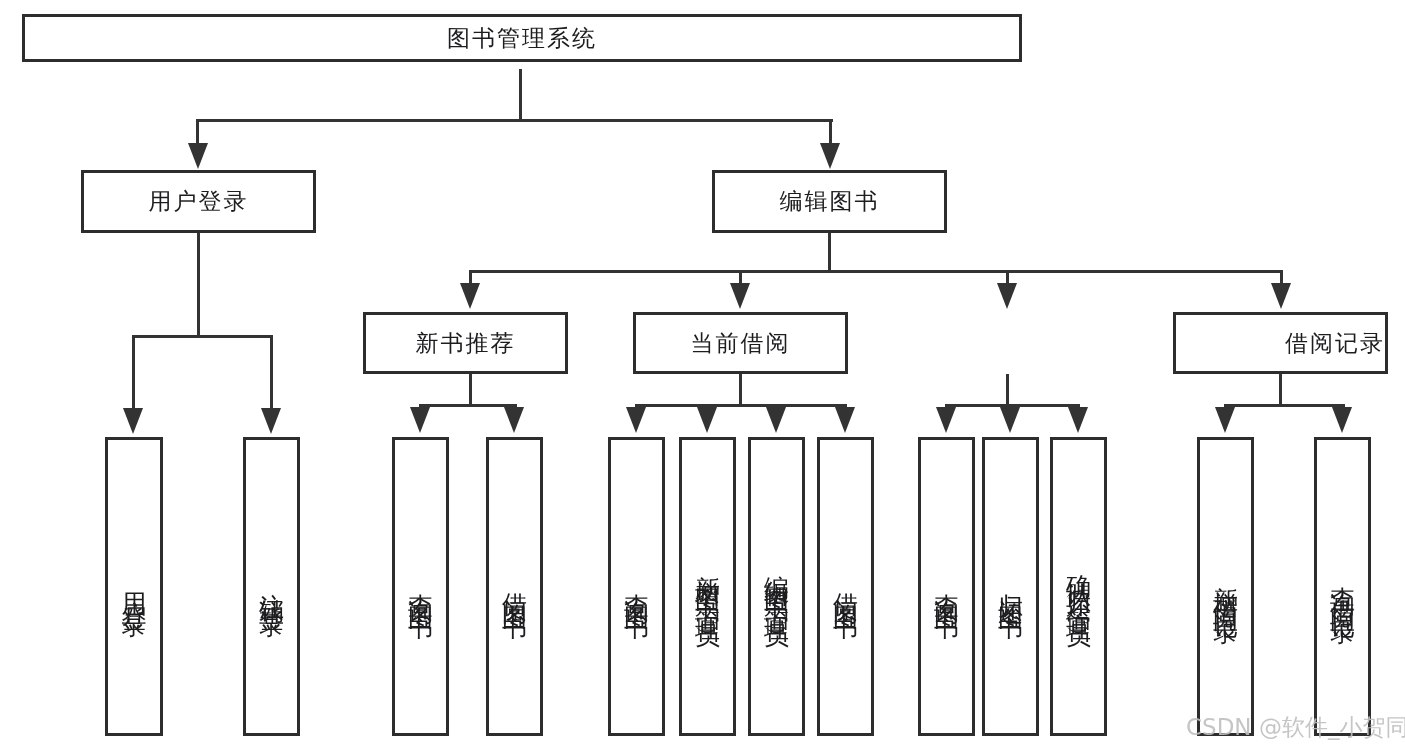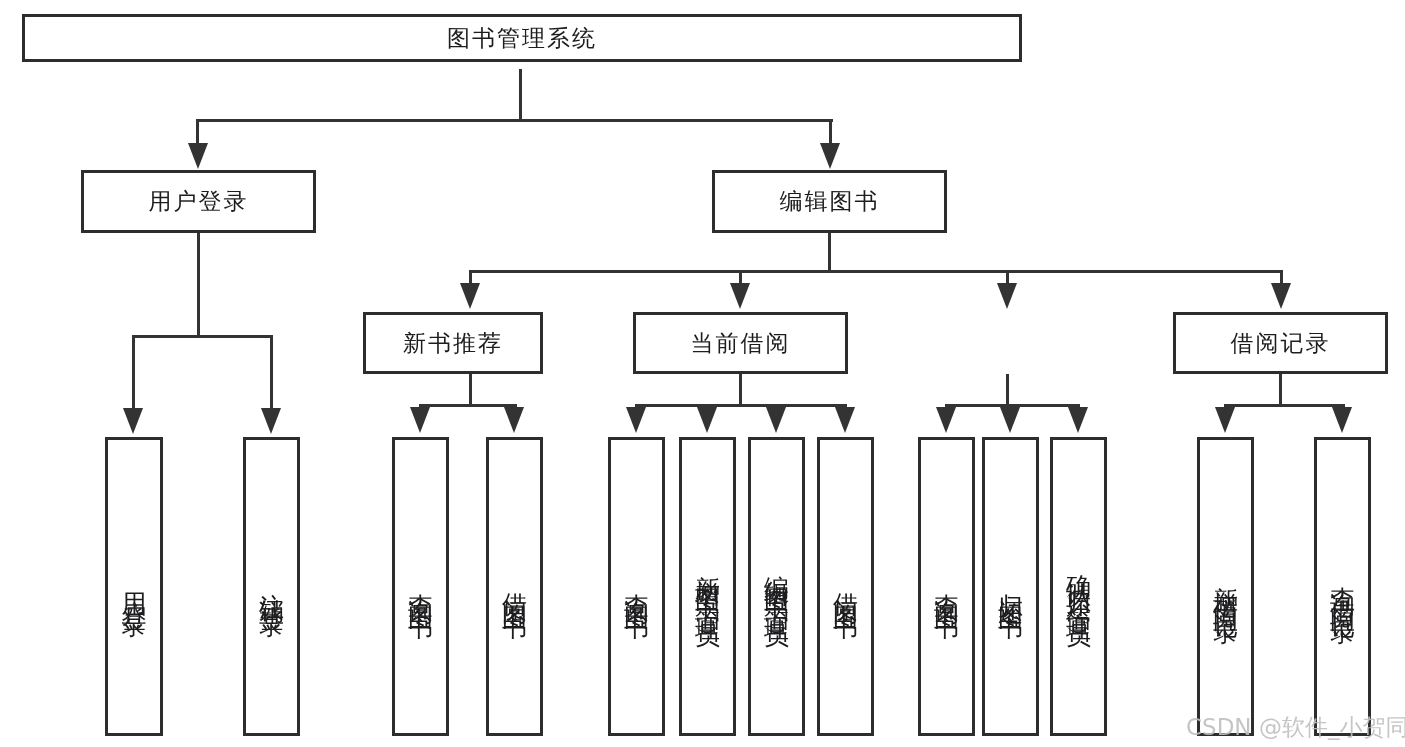--- a/index.html
+++ b/index.html
@@ -67,27 +67,27 @@
     <span class="lbl-h">图书管理系统</span>
   </div>
 
   <div class="box" style="left:81px; top:170px; width:235px; height:63px;">
     <span class="lbl-h">用户登录</span>
   </div>
   <div class="box" style="left:712px; top:170px; width:235px; height:63px;">
     <span class="lbl-h">编辑图书</span>
   </div>
 
-  <div class="box" style="left:363px; top:312px; width:180px; height:62px;">
+  <div class="box" style="left:363px; top:312px; width:205px; height:62px;">
     <span class="lbl-h">新书推荐</span>
   </div>
   <div class="box" style="left:633px; top:312px; width:215px; height:62px;">
     <span class="lbl-h">当前借阅</span>
   </div>
-  <div class="box" style="left:1173px; top:312px; width:215px; height:62px;">
+  <div class="box" style="left:1173px; top:312px; width:215px; height:62px;justify-content:flex-end;">
     <span class="lbl-h">借阅记录</span>
   </div>
 
   <div class="box" style="left:105px; top:437px; width:58px; height:299px;">
     <span class="lbl-v">用户登录</span>
   </div>
   <div class="box" style="left:243px; top:437px; width:57px; height:299px;">
     <span class="lbl-v">注销登录</span>
   </div>
 

